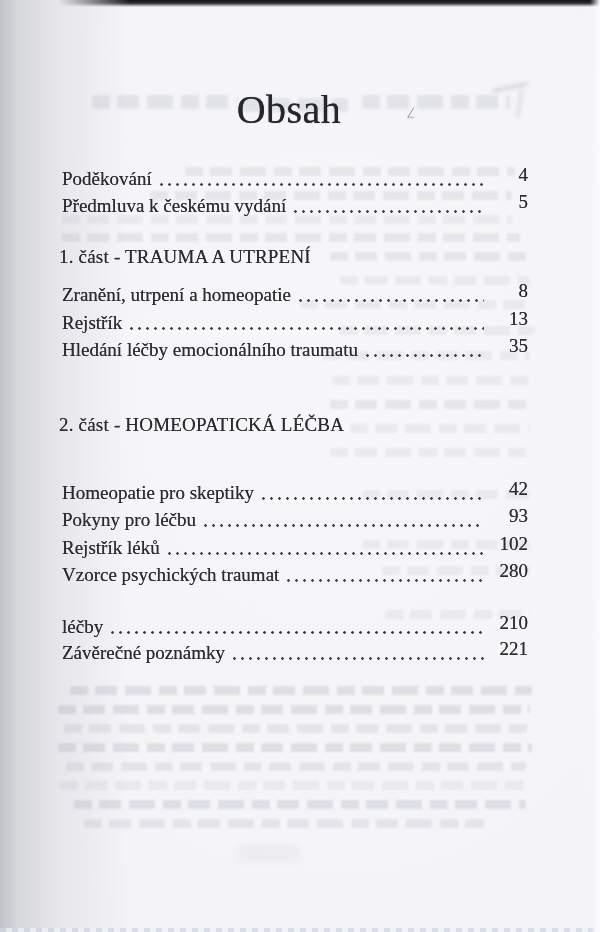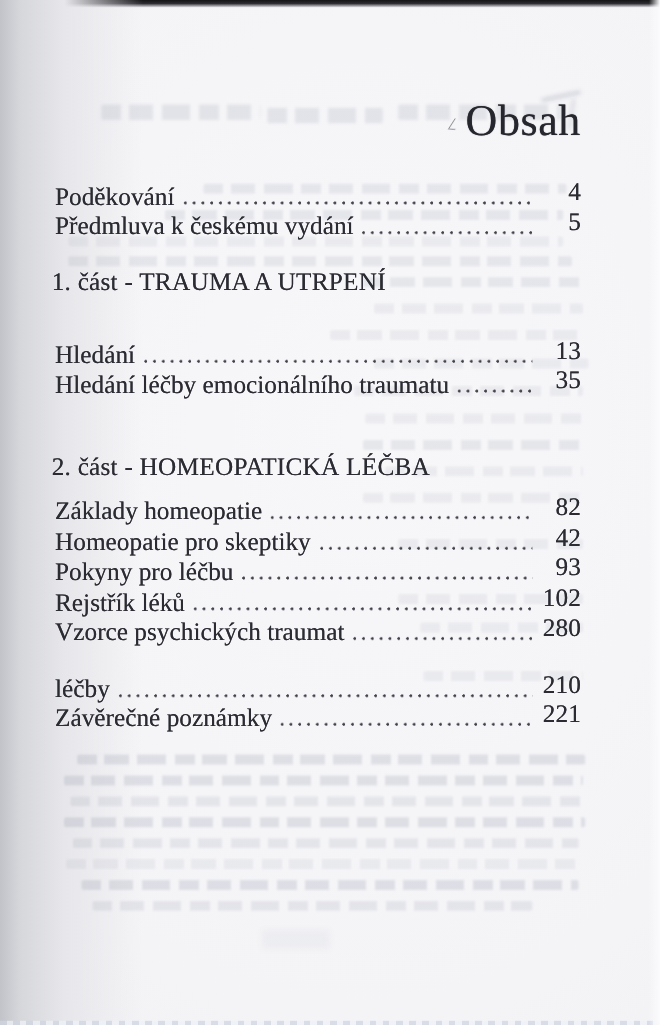--- a/index.html
+++ b/index.html
@@ -27,25 +27,25 @@
       #7a8095 55px 81px, transparent 81px 89px); }
   .ghost.w { opacity:.09; }
   .ghost.s { opacity:.18; }
   .ghost.h { height:14px; opacity:.15; filter:blur(1.6px); }
   .smudge { position:absolute; background: rgba(110,115,135,.30); filter: blur(2px); }
 
   
   .content { position:absolute; left:50px; right:72px; top:0; bottom:0; }
   .title {
     position:absolute; left:0; right:0; top:86px; height:50px;
-    text-align:right; font-size:40px; font-weight:400; letter-spacing:.5px;
+    text-align:center; font-size:40px; font-weight:400; letter-spacing:.5px;
     color:#26262e; text-shadow:0 0 .7px rgba(38,38,46,.85);
   }
-  .row { position:absolute; left:0; right:0; height:26px; display:flex; align-items:baseline;
-         font-size:23px; line-height:26px; text-shadow:0 0 .5px rgba(43,43,51,.8); }
+  .row { position:absolute; left:12px; right:0; height:26px; display:flex; align-items:baseline;
+         font-size:19px; line-height:26px; text-shadow:0 0 .5px rgba(43,43,51,.8); }
   .lbl { white-space:nowrap; }
   .heading { letter-spacing:.2px; margin-left:-3px; }
   .leader { flex:1 1 auto; position:relative; align-self:stretch; margin:0 10px 0 8px; min-width:20px; }
   .leader::after { content:''; position:absolute; left:0; right:0; bottom:6px; height:3px;
     background-image: radial-gradient(circle at 1.5px 1.5px, #41414b 1.05px, rgba(65,65,75,0) 1.55px);
     background-size: 8px 3px; background-repeat: repeat-x; }
   .num { flex:0 0 auto; min-width:34px; text-align:right; position:relative; top:-4px; }
 
   
   .artifact { position:absolute; left:360px; top:108px; width:6px; height:9px;
@@ -109,40 +109,40 @@
     <div class="row" style="top:193px">
       <span class="lbl">Předmluva k českému vydání</span>
       <span class="leader"></span>
       <span class="num">5</span>
     </div>
 
     <div class="row" style="top:244px">
       <span class="lbl heading">1. část - TRAUMA A UTRPENÍ</span>
     </div>
 
+    <div class="row" style="top:282px">
+      <span class="lbl">Zranění, utrpení a homeopatie</span>
+      <span class="leader"></span>
+      <span class="num">8</span>
+    </div>
     <div class="row" style="top:310px">
-      <span class="lbl">Hledání</span>
+      <span class="lbl">Rejstřík</span>
       <span class="leader"></span>
       <span class="num">13</span>
     </div>
     <div class="row" style="top:337px">
       <span class="lbl">Hledání léčby emocionálního traumatu</span>
       <span class="leader"></span>
       <span class="num">35</span>
     </div>
 
     <div class="row" style="top:412px">
       <span class="lbl heading">2. část - HOMEOPATICKÁ LÉČBA</span>
     </div>
 
-    <div class="row" style="top:452px">
-      <span class="lbl">Základy homeopatie</span>
-      <span class="leader"></span>
-      <span class="num">82</span>
-    </div>
     <div class="row" style="top:480px">
       <span class="lbl">Homeopatie pro skeptiky</span>
       <span class="leader"></span>
       <span class="num">42</span>
     </div>
     <div class="row" style="top:507px">
       <span class="lbl">Pokyny pro léčbu</span>
       <span class="leader"></span>
       <span class="num">93</span>
     </div>

